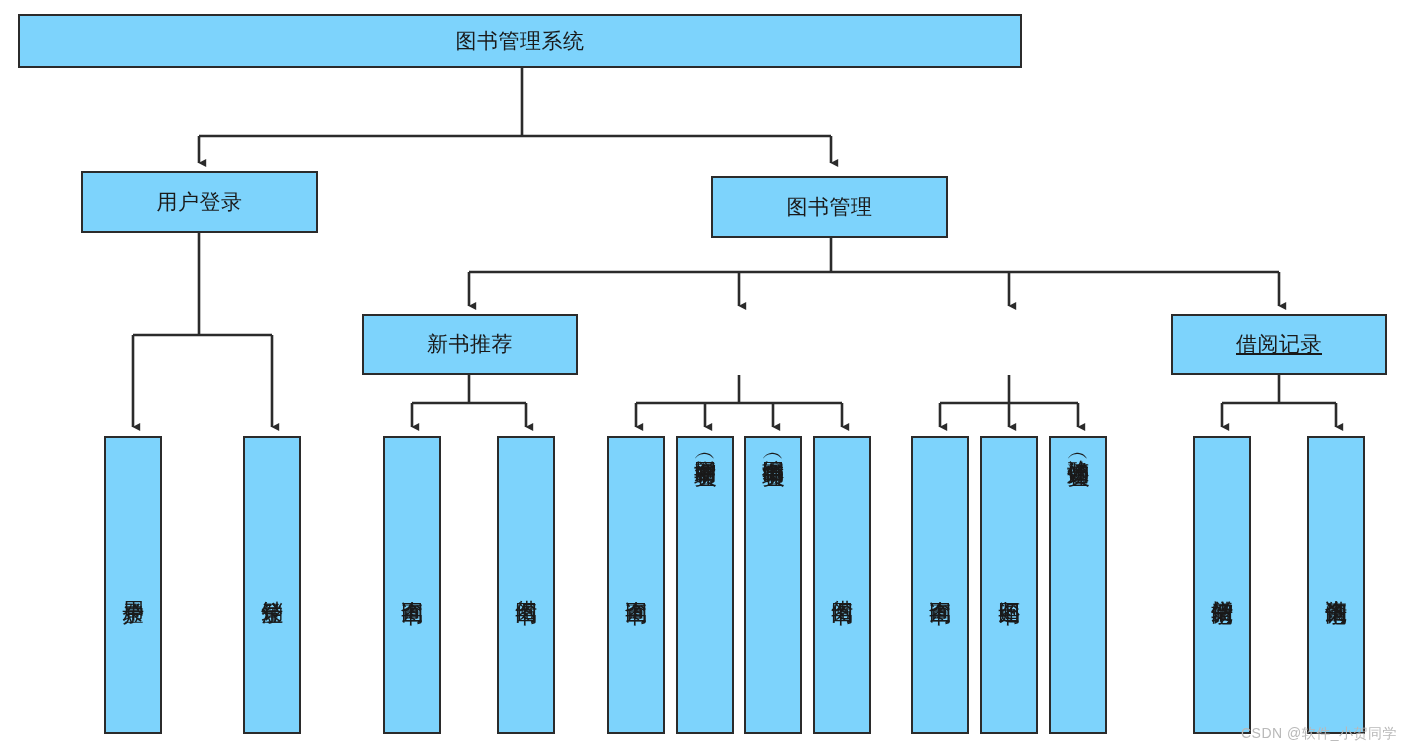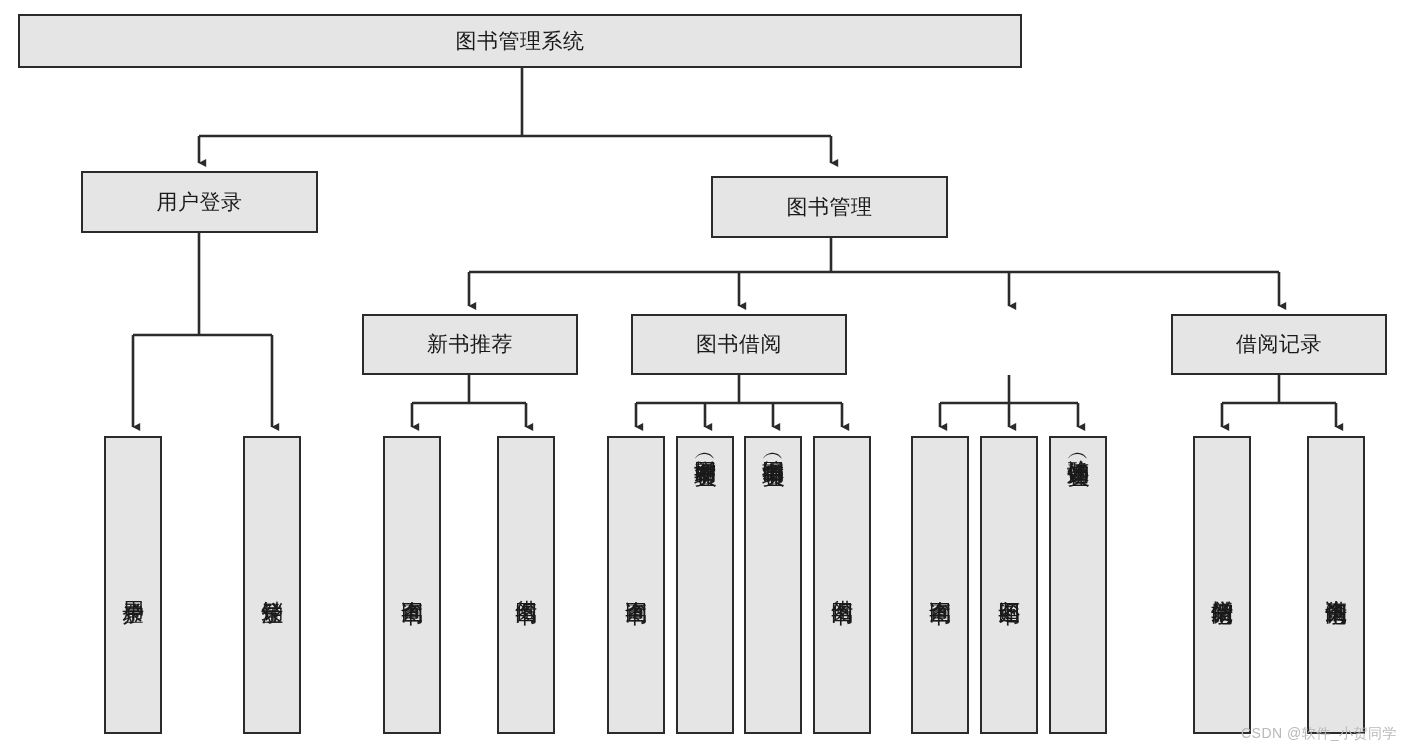--- a/index.html
+++ b/index.html
@@ -24,21 +24,21 @@
     position: absolute;
     left: 0;
     top: 0;
     width: 1405px;
     height: 747px;
     pointer-events: none;
   }
   .node {
     position: absolute;
     box-sizing: border-box;
-    background: #e5e5e5;
+    background: #7dd3fc;
     border: 2px solid #2b2b2b;
     display: flex;
     align-items: center;
     justify-content: center;
     color: #1a1a1a;
   }
   .node-label {
     display: block;
     line-height: 1.16;
     white-space: nowrap;
@@ -143,26 +143,23 @@
   </div>
 
   <div class="node horiz" style="left:711px; top:176px; width:237px; height:62px;">
     <span class="node-label">图书管理</span>
   </div>
 
   <div class="node horiz" style="left:362px; top:314px; width:216px; height:61px;">
     <span class="node-label">新书推荐</span>
   </div>
 
-  <div class="node horiz" style="left:631px; top:314px; width:216px; height:61px;">
-    <span class="node-label">图书借阅</span>
-  </div>
-
-
-  <div class="node horiz" style="left:1171px; top:314px; width:216px; height:61px;">
+
+
+  <div class="node horiz" style="left:1171px; top:314px; width:216px; height:61px;text-decoration:underline;">
     <span class="node-label">借阅记录</span>
   </div>
 
   <div class="node leaf" style="left:104px; top:436px; width:58px; height:298px;">
     <span class="node-label">用户登录</span>
   </div>
 
   <div class="node leaf" style="left:243px; top:436px; width:58px; height:298px;">
     <span class="node-label">注销登录</span>
   </div>

